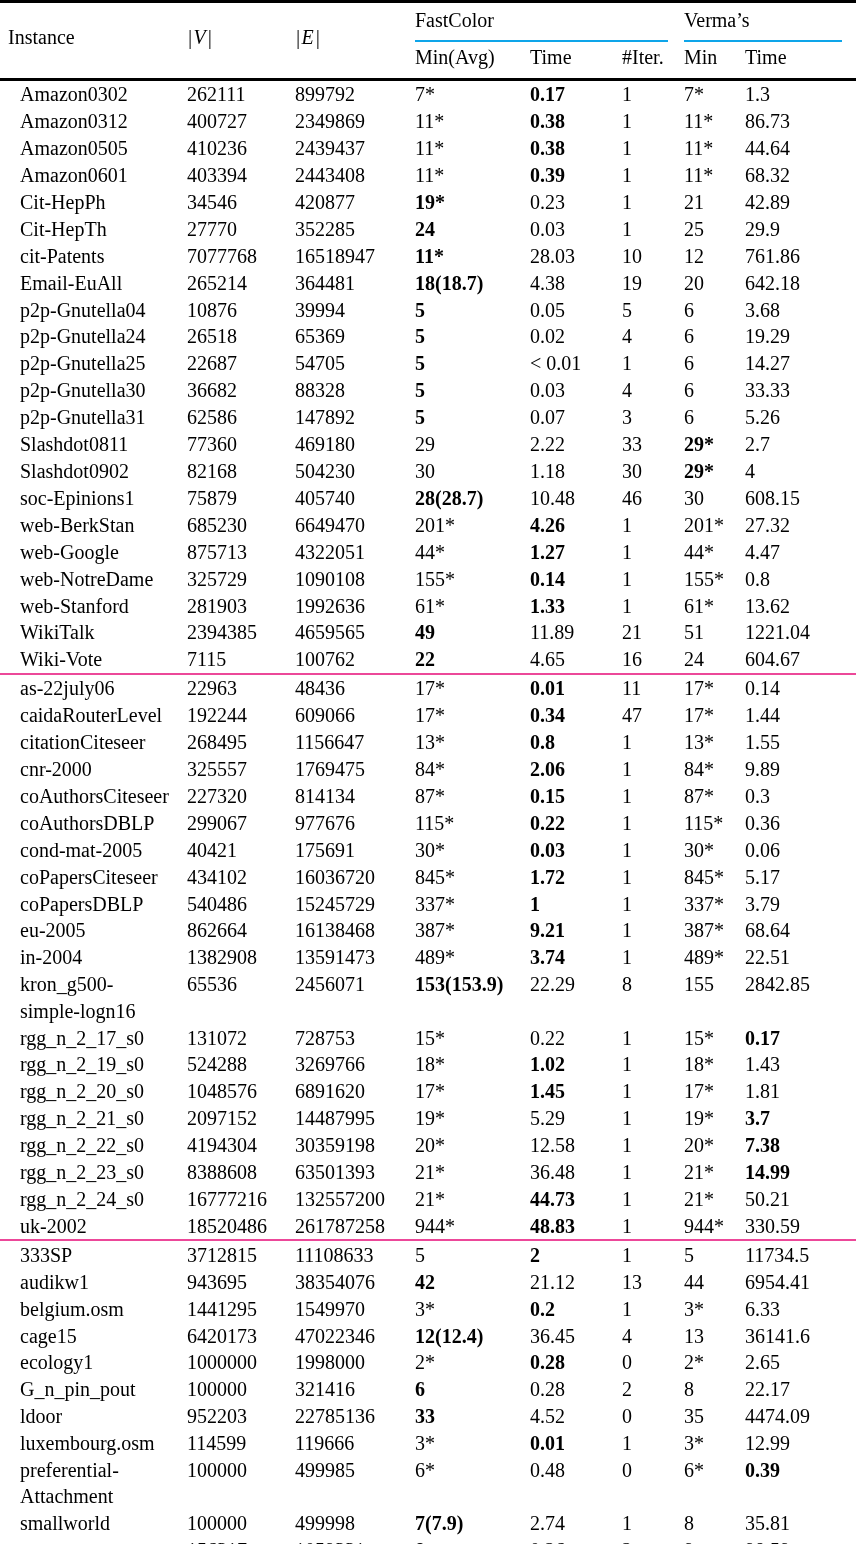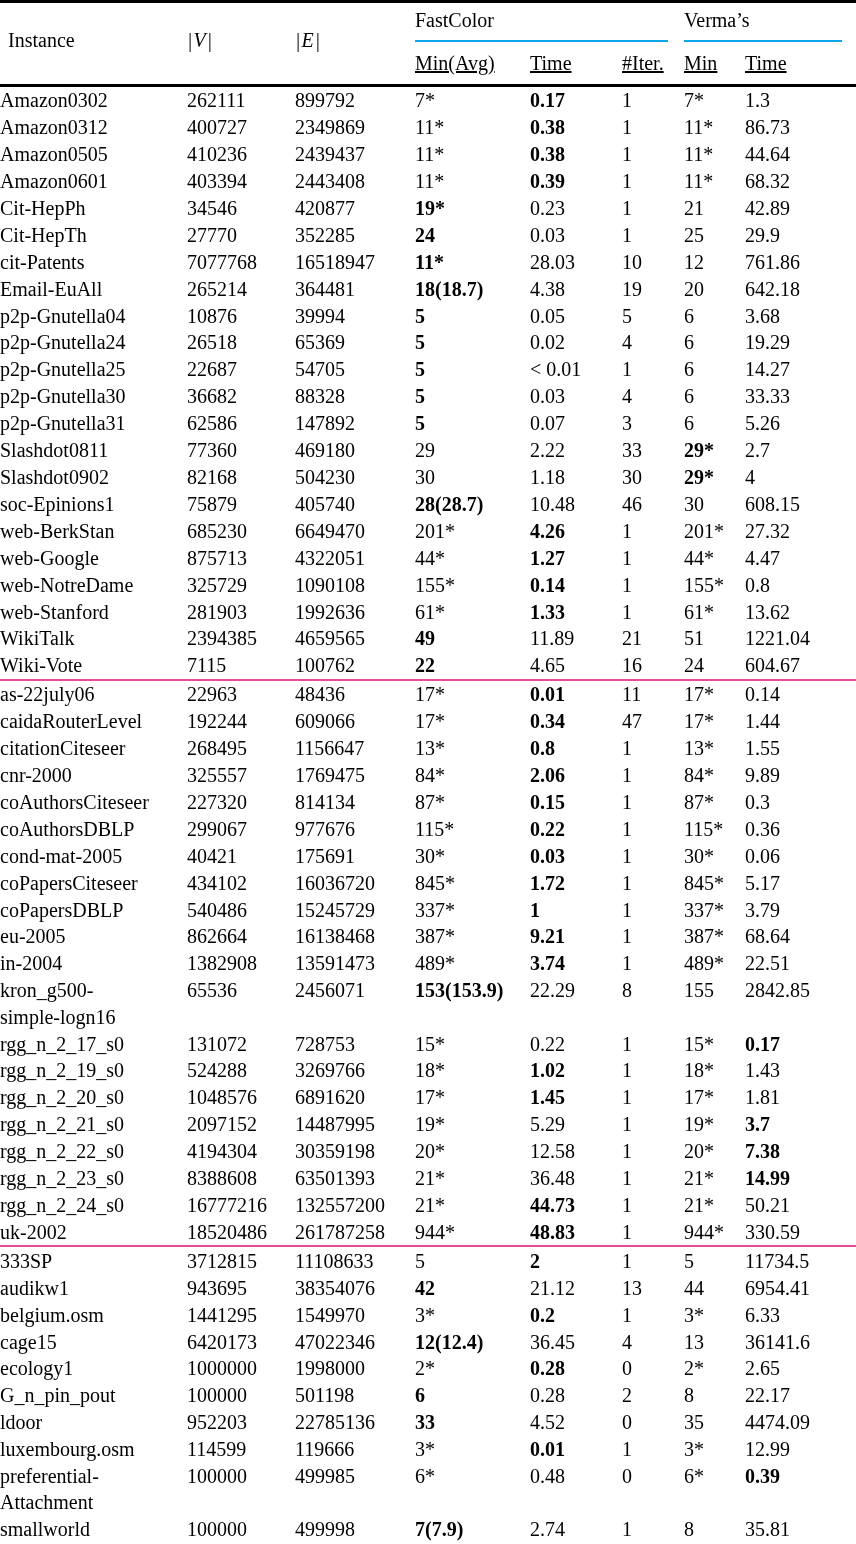--- a/index.html
+++ b/index.html
@@ -30,32 +30,32 @@
     text-align: left;
     vertical-align: top;
     padding: 0;
     line-height: 26.4px;
     white-space: nowrap;
     overflow: visible;
   }
   thead { border-bottom: 3px solid #000; }
   thead th.h-span { vertical-align: middle; padding-bottom: 10px; }
   thead th { padding-top: 3px; }
-  thead tr.sub th { padding: 8px 0 7px 0; text-decoration: underline; }
+  thead tr.sub th { padding: 2px 0 7px 0; }
   .h-inst { padding-left: 8px; margin-left: 44px; }
   .h-math { font-style: italic; letter-spacing: 1px; }
   .grp {
     border-bottom: 2px solid #0ea5e9;
     padding: 1px 0 7px 0;
     margin-right: 16px;
   }
   .grp-last { margin-right: 14px; }
   tbody.sec + tbody.sec { border-top: 2px solid #ec4899; }
   tbody.sec td { padding-top: 0.5px; }
-  td.c-inst { padding-left: 0; white-space: pre-line; }
+  td.c-inst { padding-left: 20px; white-space: pre-line; }
   .b { font-weight: bold; }
 </style>
 </head>
 <body>
 
 <table class="results" id="results-table">
   <colgroup>
     <col class="c1">
       <col class="c2">
       <col class="c3">
@@ -557,21 +557,21 @@
     <td>1998000</td>
     <td>2*</td>
     <td class="b">0.28</td>
     <td>0</td>
     <td>2*</td>
     <td>2.65</td>
   </tr>
       <tr>
     <td class="c-inst">G_n_pin_pout</td>
     <td>100000</td>
-    <td>501198</td>
+    <td>321416</td>
     <td class="b">6</td>
     <td>0.28</td>
     <td>2</td>
     <td>8</td>
     <td>22.17</td>
   </tr>
       <tr>
     <td class="c-inst">ldoor</td>
     <td>952203</td>
     <td>22785136</td>

